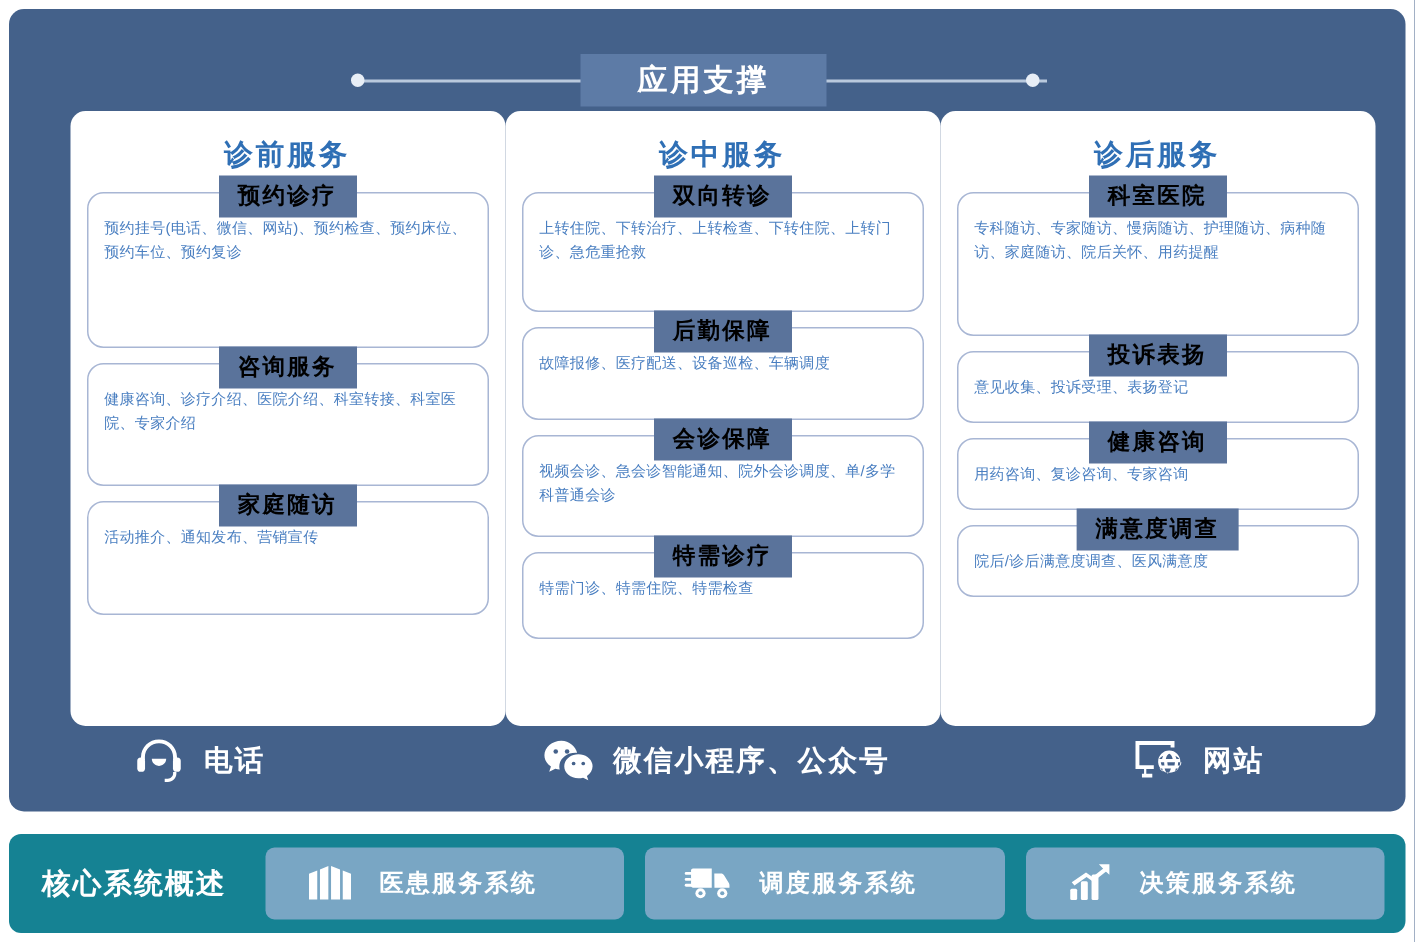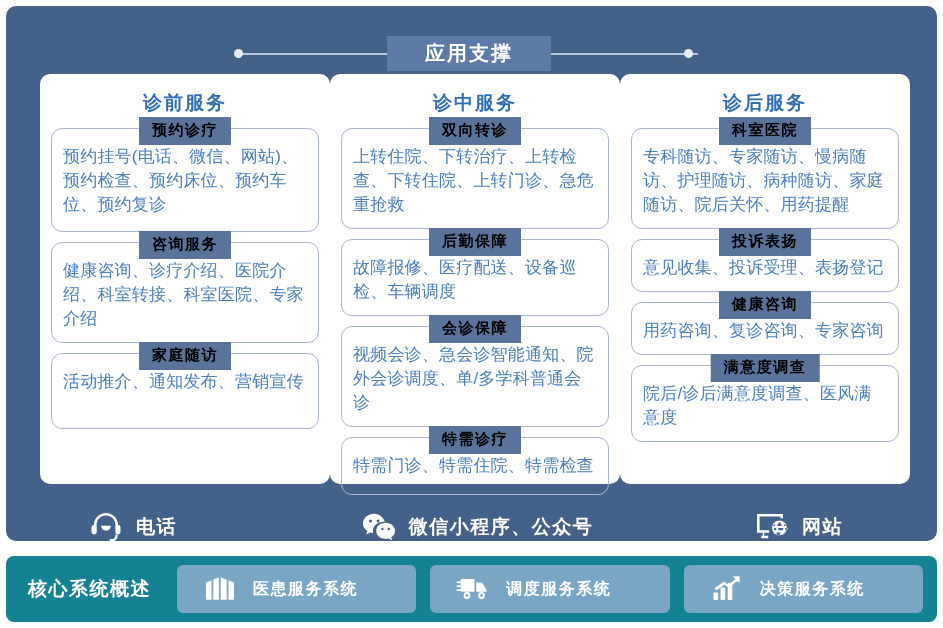--- a/index.html
+++ b/index.html
@@ -32,22 +32,22 @@
   .dot.right{left:678px;}
   .panel-badge{
     position:absolute;left:381px;top:14px;width:164px;height:35px;
     background:#5d7ba6;
     display:flex;align-items:center;justify-content:center;
     color:#ffffff;font-size:20px;font-weight:bold;letter-spacing:2px;
   }
 
   
   .cols{
-    position:absolute;left:34px;top:68px;width:903px;height:410px;
-    display:flex;justify-content:flex-start;
+    position:absolute;left:24px;top:68px;width:903px;height:410px;
+    display:flex;justify-content:center;
   }
   .col{
     width:290px;height:410px;
     background:#ffffff;border-radius:10px;
     box-sizing:border-box;padding:10px 11px 10px 11px;
     display:flex;flex-direction:column;
   }
   .col-title{
     text-align:center;color:#2f6fb5;font-size:19px;font-weight:bold;
     letter-spacing:2px;margin:6px 0 12px 0;
@@ -62,42 +62,42 @@
     padding:16px 11px 11px 11px;
     min-height:54px;
   }
   .group-chip{
     position:absolute;left:50%;top:-11px;transform:translateX(-50%);
     background:#5a739b;color:#000000;
     font-size:15px;font-weight:bold;letter-spacing:1.5px;
     padding:4px 13px 5px 13px;white-space:nowrap;z-index:2;
   }
   .group-text{
-    color:#4a7fc1;font-size:17px;line-height:24px;
+    color:#4a7fc1;font-size:10px;line-height:16px;
     letter-spacing:0.2px;word-break:break-all;
   }
 
   
   .c1 .g0 .group-box{min-height:104px;}
   .c1 .g1 .group-box{min-height:82px;}
   .c1 .g2 .group-box{min-height:76px;}
 
   .c2 .g0 .group-box{min-height:80px;}
   .c2 .g1 .group-box{min-height:62px;}
   .c2 .g2 .group-box{min-height:68px;}
   .c2 .g3 .group-box{min-height:58px;}
 
   .c3 .g0 .group-box{min-height:96px;}
   .c3 .g1 .group-box{min-height:48px;}
   .c3 .g2 .group-box{min-height:48px;}
   .c3 .g3 .group-box{min-height:48px;}
 
   
   .channels{
-    position:absolute;left:20px;top:496px;width:903px;height:50px;
+    position:absolute;left:20px;top:476px;width:903px;height:50px;
     display:flex;align-items:center;text-align:right;
   }
   .channel{
     display:flex;align-items:center;gap:13px;
     color:#ffffff;font-size:19px;font-weight:bold;letter-spacing:1.5px;
   }
   .ch0{width:300px;justify-content:center;padding-right:86px;box-sizing:border-box;}
   .ch1{width:303px;justify-content:center;}
   .ch2{width:300px;justify-content:center;padding-left:40px;box-sizing:border-box;}
   .ch-icon{width:34px;height:32px;display:flex;align-items:center;justify-content:center;}

